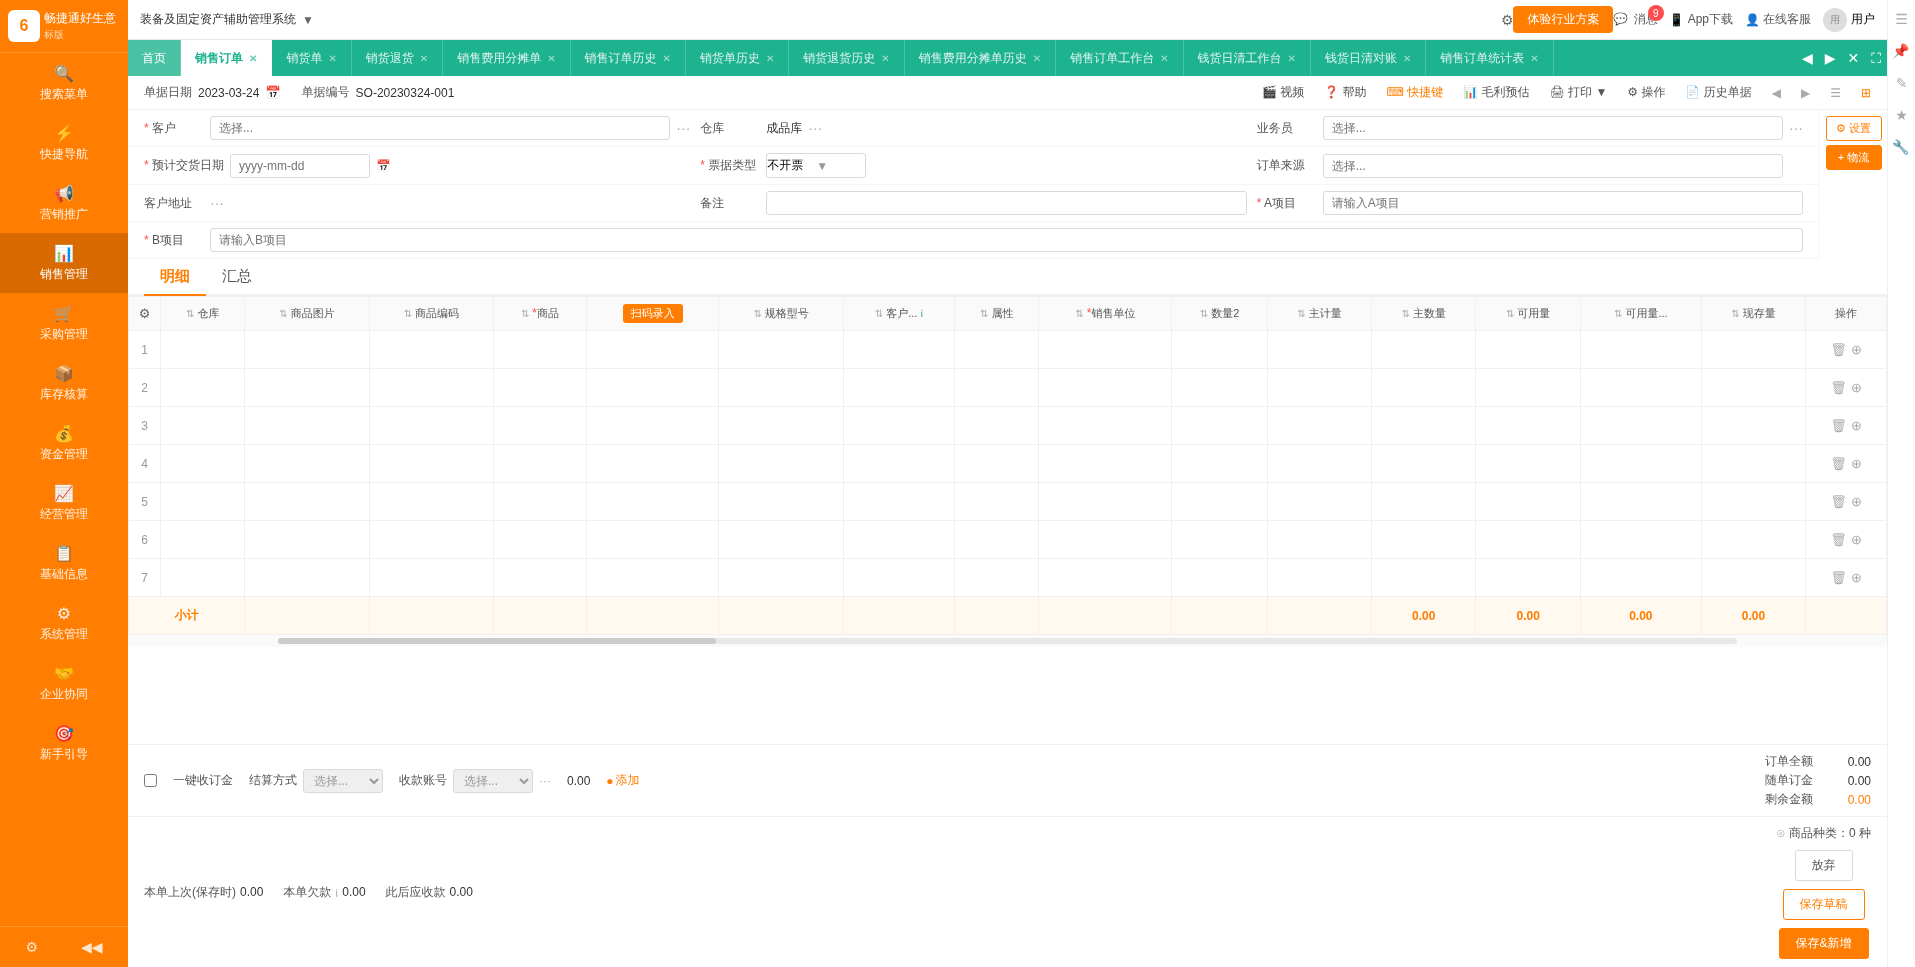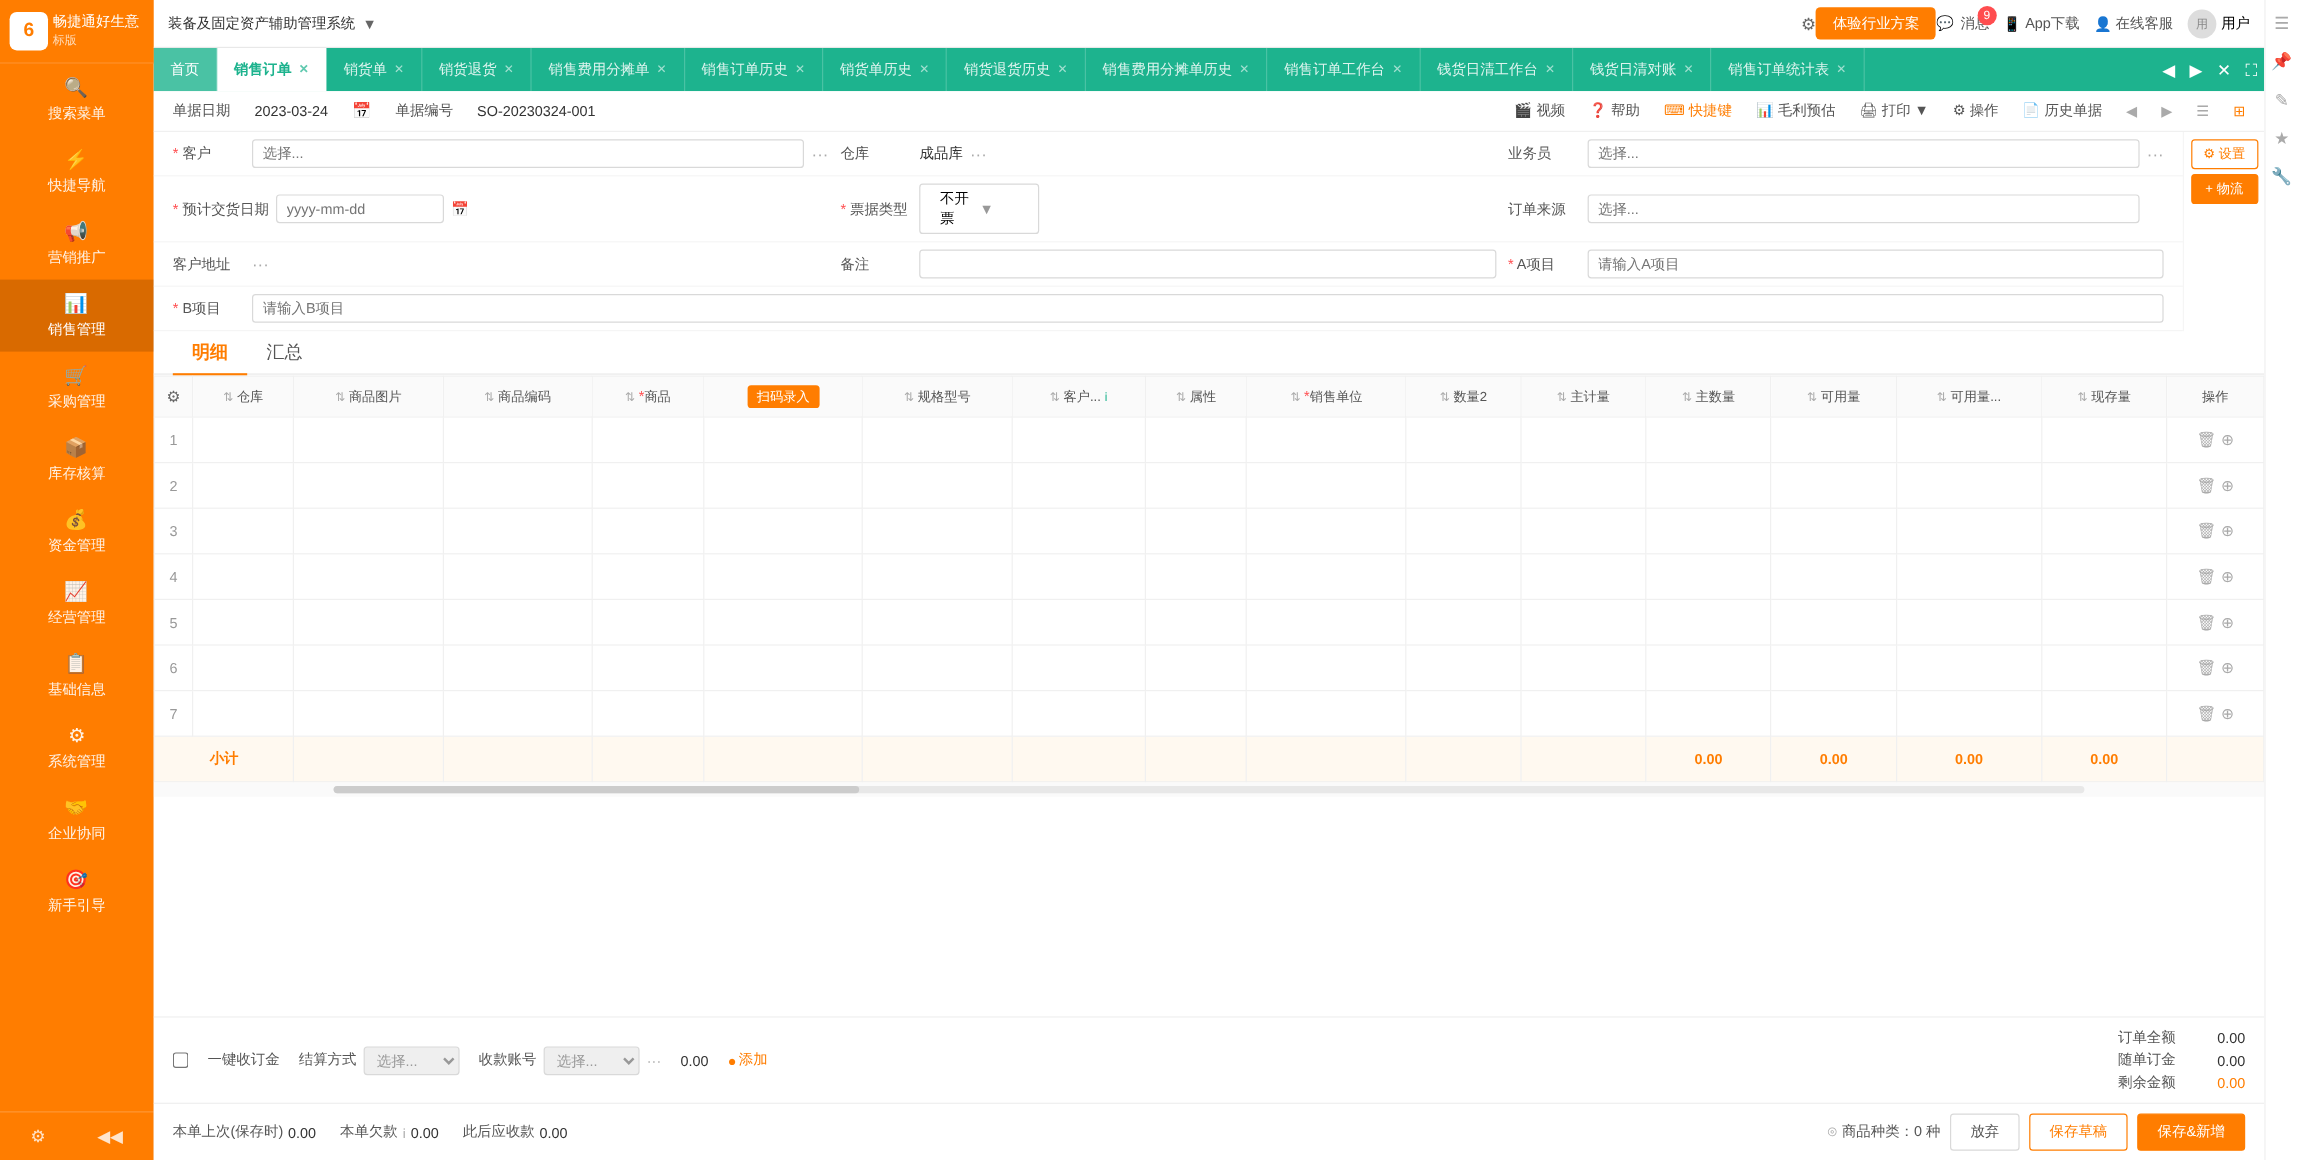--- a/index.html
+++ b/index.html
@@ -217,21 +217,21 @@
     .form-header {
       display: flex;
       align-items: center;
       padding: 8px 16px;
       border-bottom: 1px solid #f0f0f0;
       gap: 20px;
     }
     .form-header-field {
       display: flex;
       align-items: center;
-      gap: 20px;
+      gap: 6px;
     }
     .form-header-label { color: #555; }
     .form-header-value { color: #333; font-weight: 500; }
     .form-header-icon { color: #666; font-size: 13px; cursor: pointer; }
     .form-header-actions {
       margin-left: auto;
       display: flex;
       align-items: center;
       gap: 20px;
     }
@@ -446,20 +446,21 @@
       align-items: center;
       gap: 4px;
       color: #555;
     }
     .footer-stat-value { color: #333; font-weight: 500; }
     .footer-actions {
       margin-left: auto;
       display: flex;
       align-items: center;
       gap: 8px;
+      flex-direction: column;
     }
     .footer-goods-info { color: #555; font-size: 12px; }
     .footer-btn {
       padding: 6px 16px;
       border-radius: 3px;
       cursor: pointer;
       font-size: 12px;
       border: 1px solid #d9d9d9;
       background: white;
       color: #555;
@@ -512,21 +513,21 @@
       background: white;
     }
     .form-right-btn.orange { border-color: #ff7d00; color: #ff7d00; }
     .form-right-btn.orange-filled { background: #ff7d00; color: white; border-color: #ff7d00; }
 
     .ticket-type-select {
       display: flex;
       align-items: center;
       border: 1px solid #d9d9d9;
       border-radius: 3px;
-      padding: 3px 16px;
+      padding: 3px 0;
       gap: 0;
       min-width: 100px;
       cursor: pointer;
     }
     .ticket-type-select span { flex: 1; }
     .ticket-type-select .arrow { color: #999; }
   </style>
 </head>
 <body>
 

